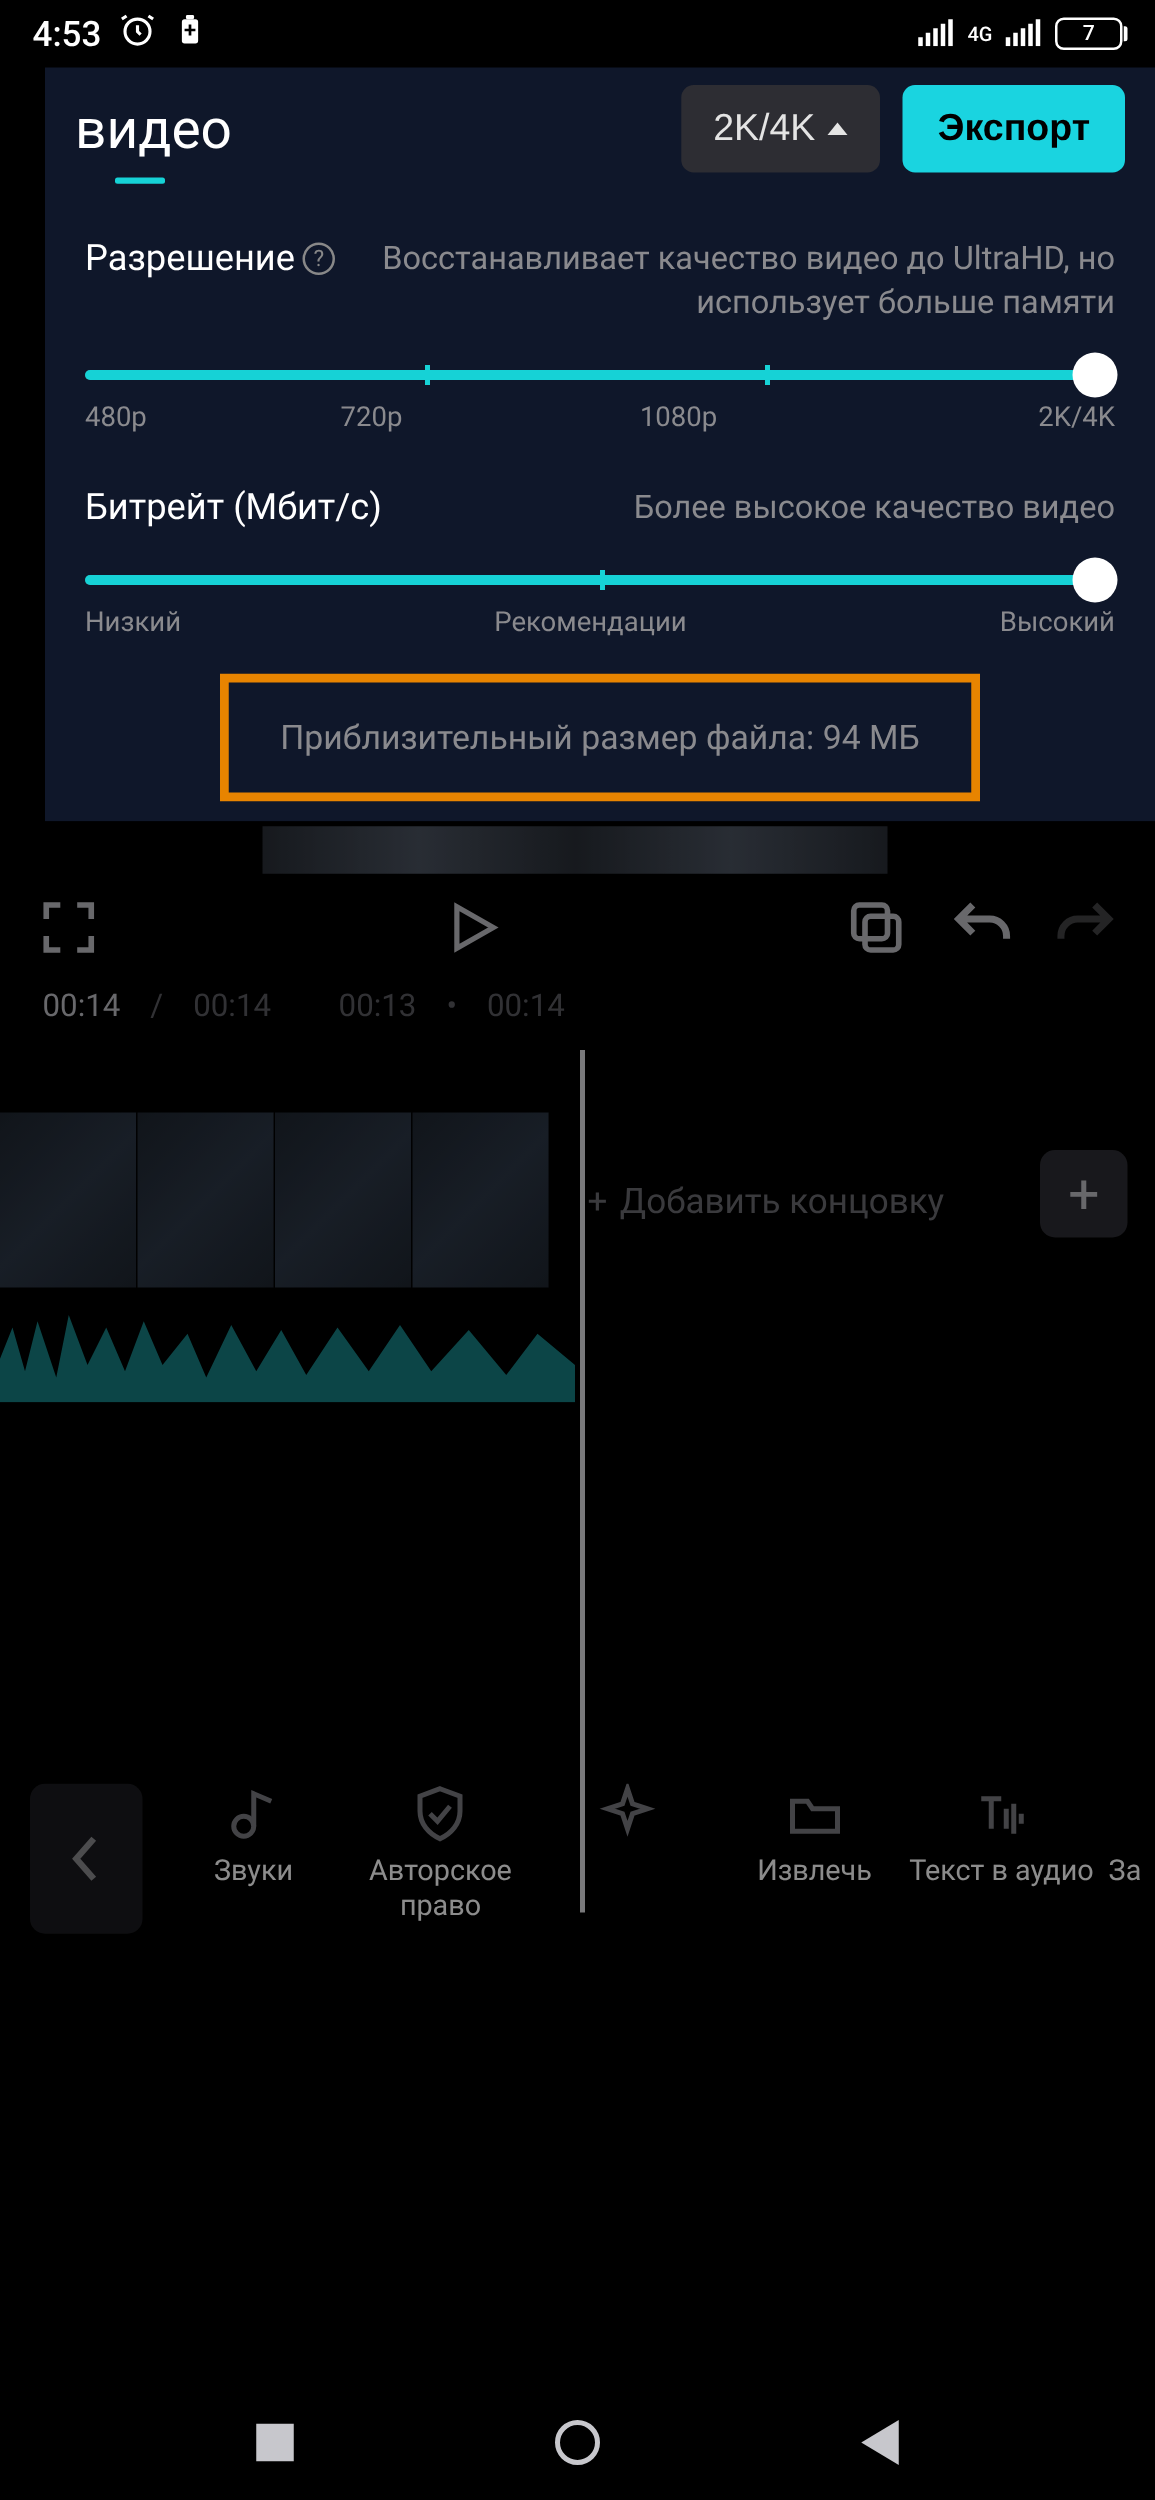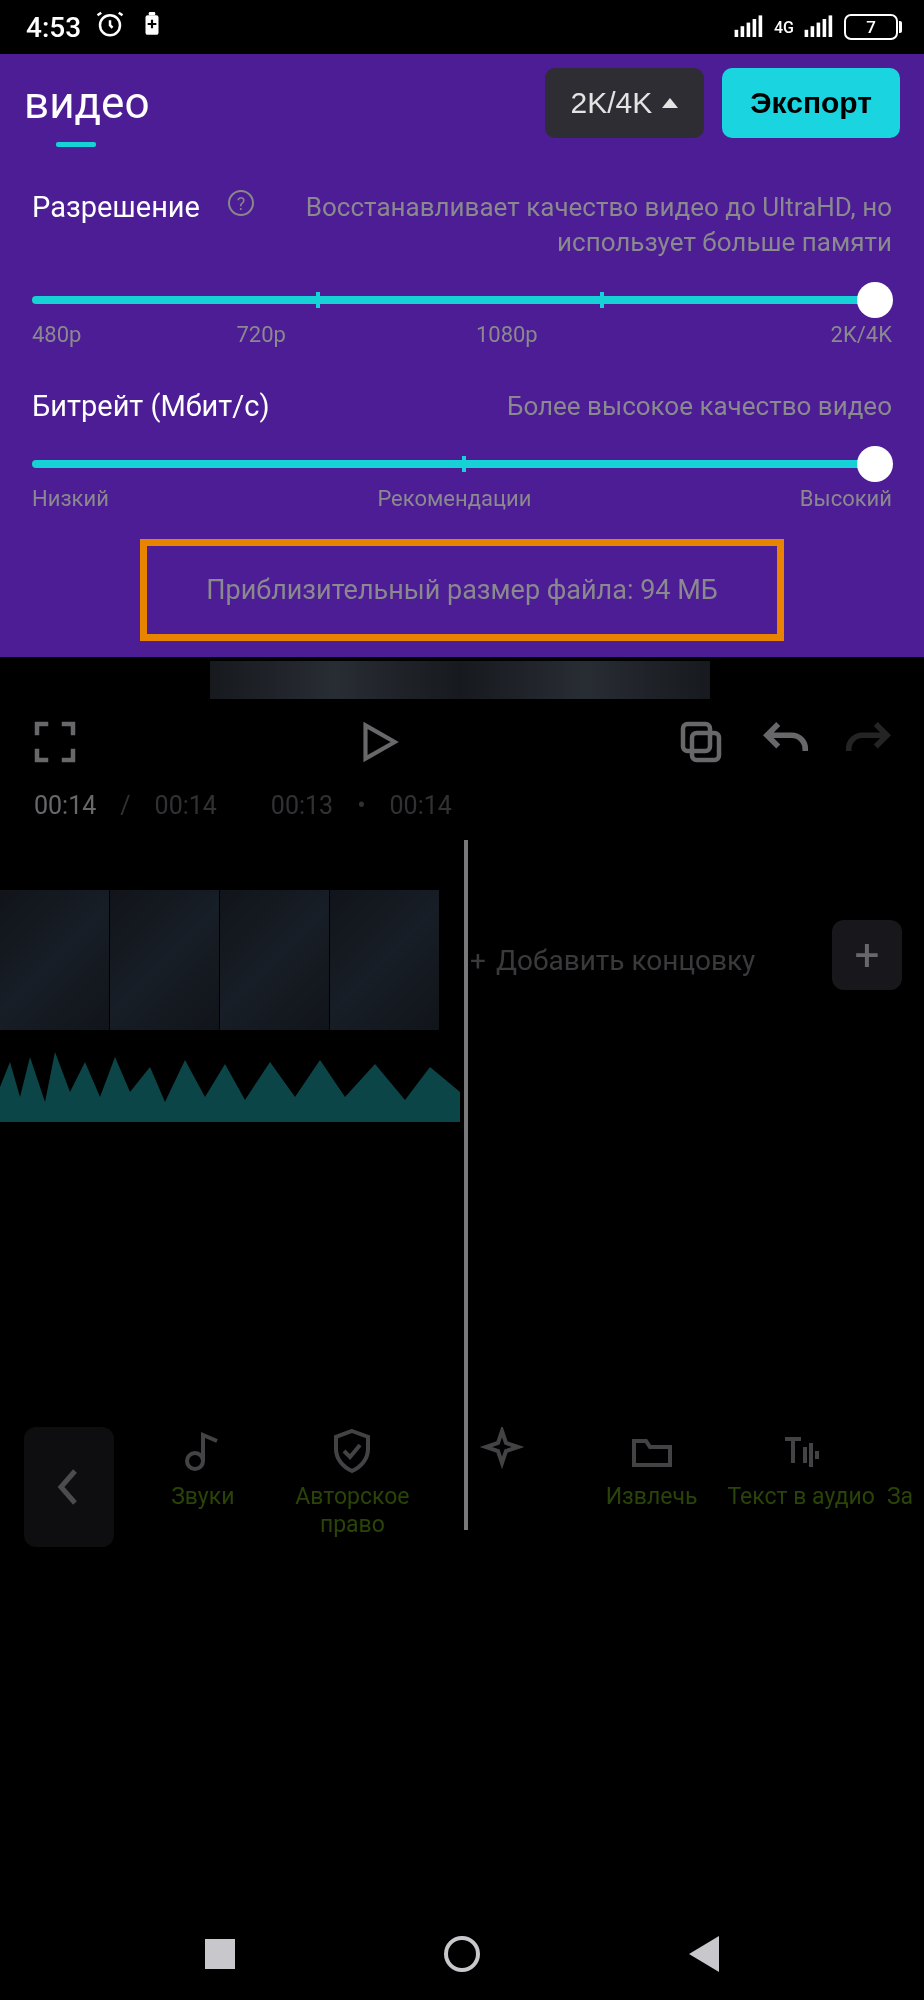--- a/index.html
+++ b/index.html
@@ -36,22 +36,23 @@
 .bat::after {
   content: "";
   position: absolute;
   right: -6px;
   width: 3px; height: 12px;
   background: #fff;
   border-radius: 0 2px 2px 0;
 }
 
 .export-panel {
-  background: #4c1d95;
+  background: #0f172a;
   padding: 0 0 16px 0;
+  margin-left: 36px;
 }
 .header {
   display: flex;
   align-items: center;
   justify-content: space-between;
   padding: 14px 24px 24px 24px;
 }
 .title {
   font-size: 44px;
   font-weight: 400;
@@ -103,21 +104,22 @@
   display: flex;
   justify-content: space-between;
   align-items: flex-start;
   gap: 28px;
   margin-bottom: 36px;
 }
 .section-label {
   font-size: 29px;
   color: #fff;
   display: flex;
-  gap: 28px;
+  align-items: center;
+  gap: 6px;
   white-space: nowrap;
 }
 .help-icon {
   display: inline-flex;
   width: 26px; height: 26px;
   border: 2px solid #888;
   border-radius: 50%;
   align-items: center;
   justify-content: center;
   font-size: 18px;
@@ -287,21 +289,21 @@
   background: #1b1b1f;
   border-radius: 12px;
   margin: 0 14px 0 24px;
   display:flex; align-items:center; justify-content:center;
   color:#8a8a8e;
   font-size: 34px;
 }
 .tool {
   flex:1;
   text-align: center;
-  color: #4d7c0f;
+  color: #ffffff;
   font-size: 23px;
   display:flex;
   flex-direction:column;
   align-items:center;
   gap:8px;
 }
 .tool .ti { width:48px; height:48px; }
 .tool span { line-height:1.2; }
 
 .navbar {

